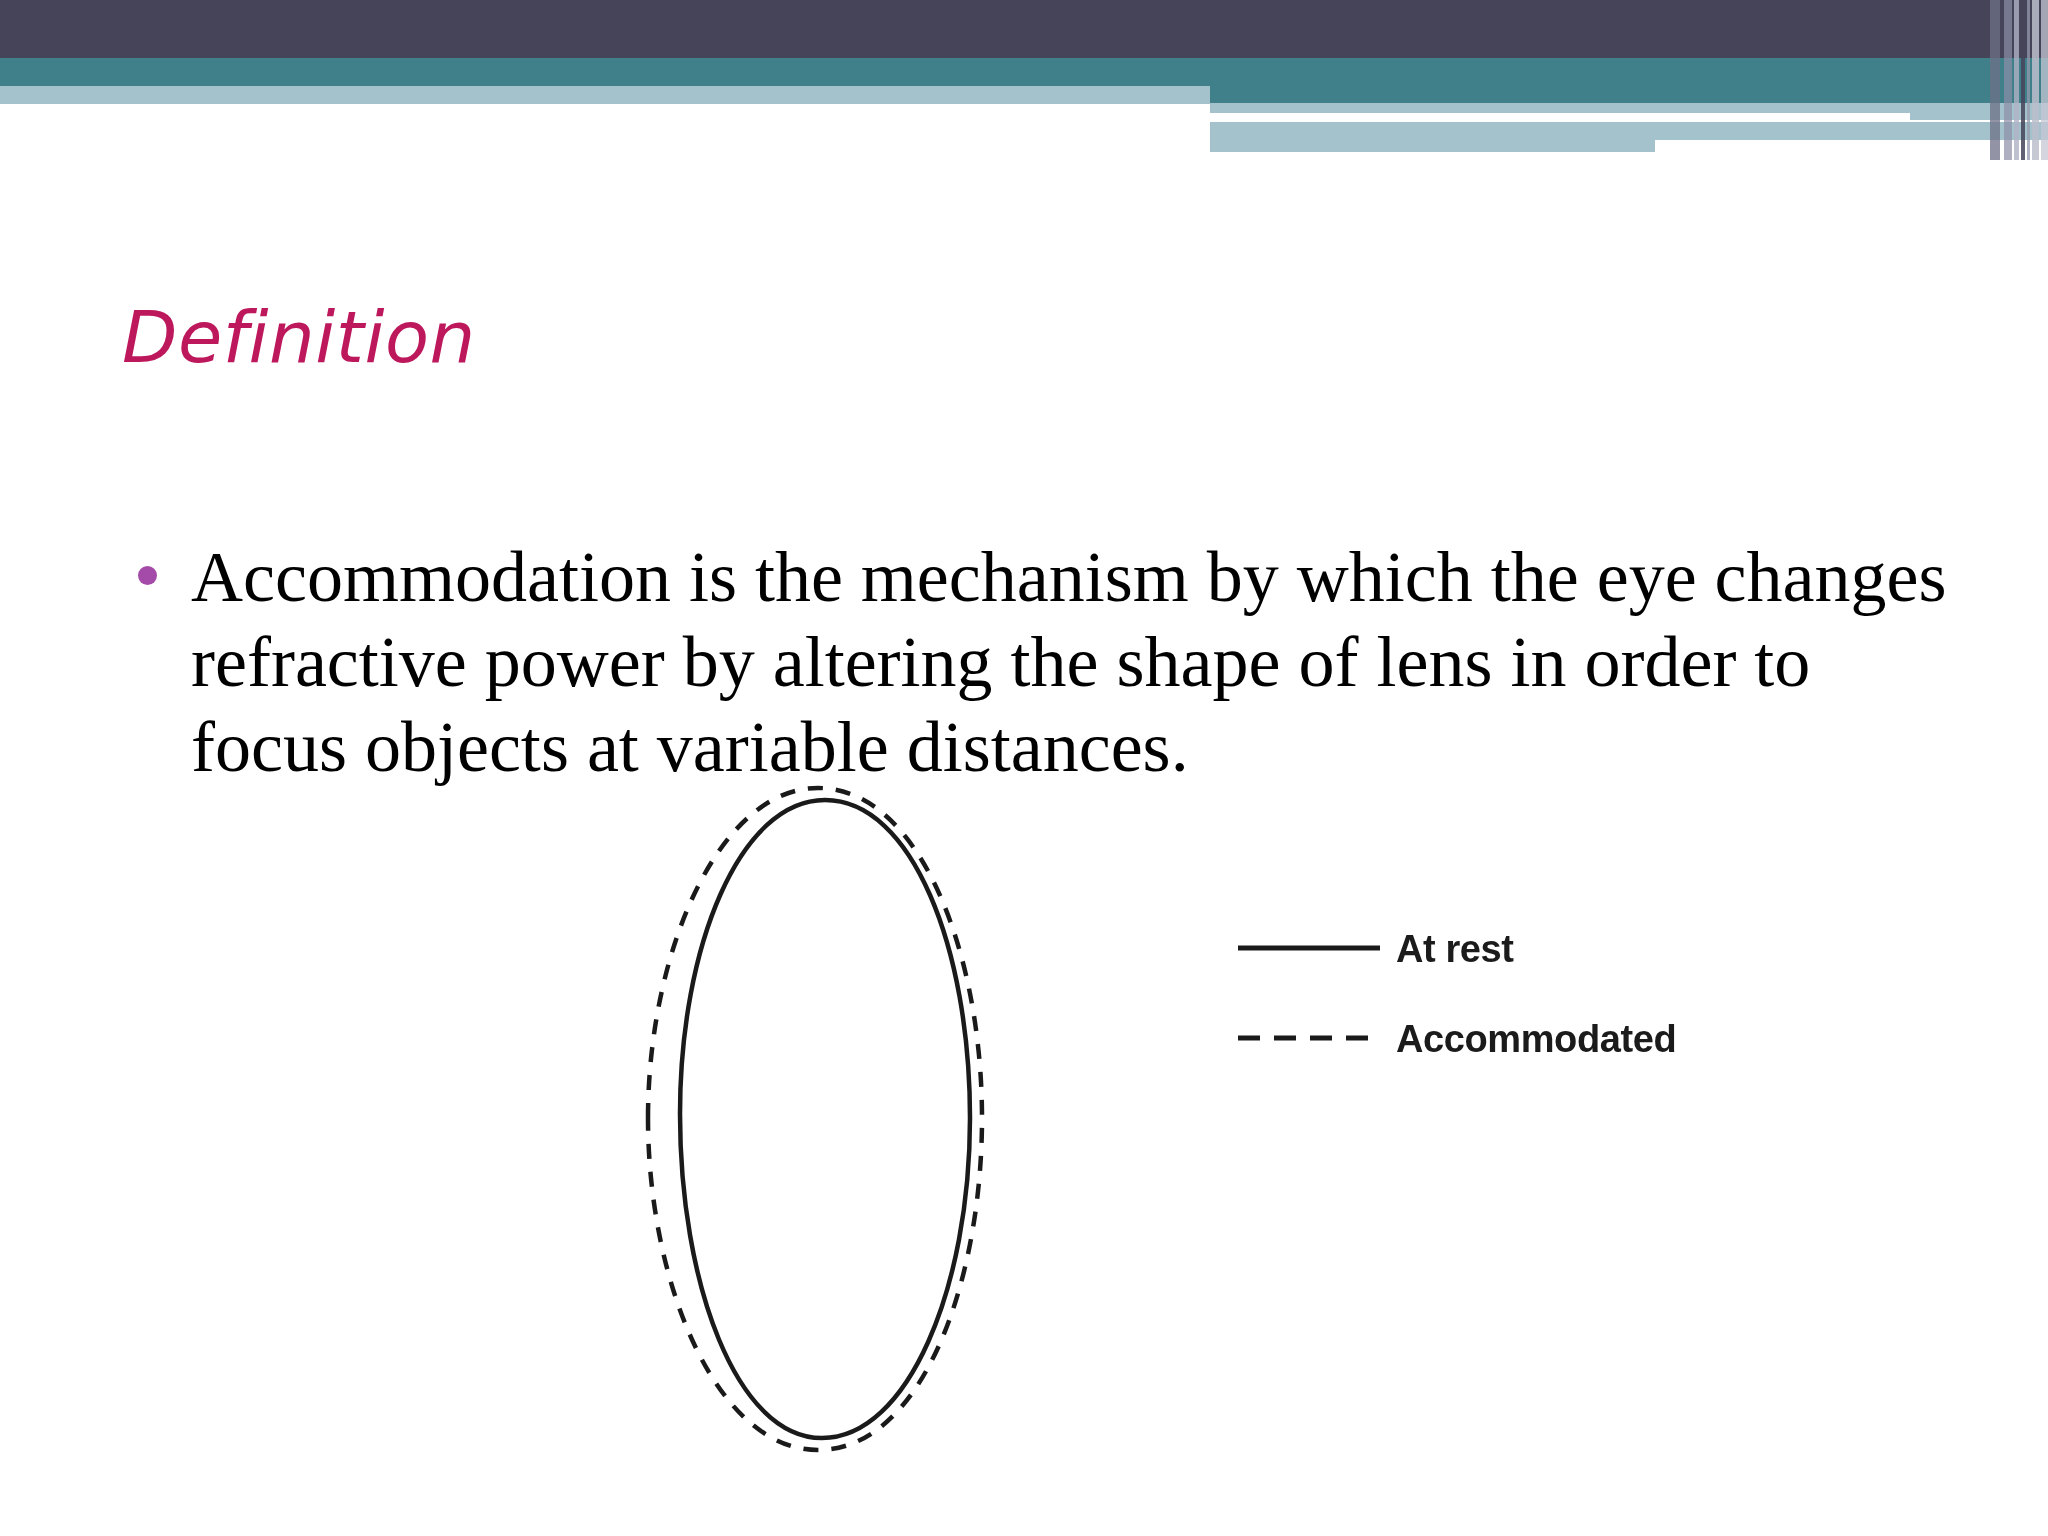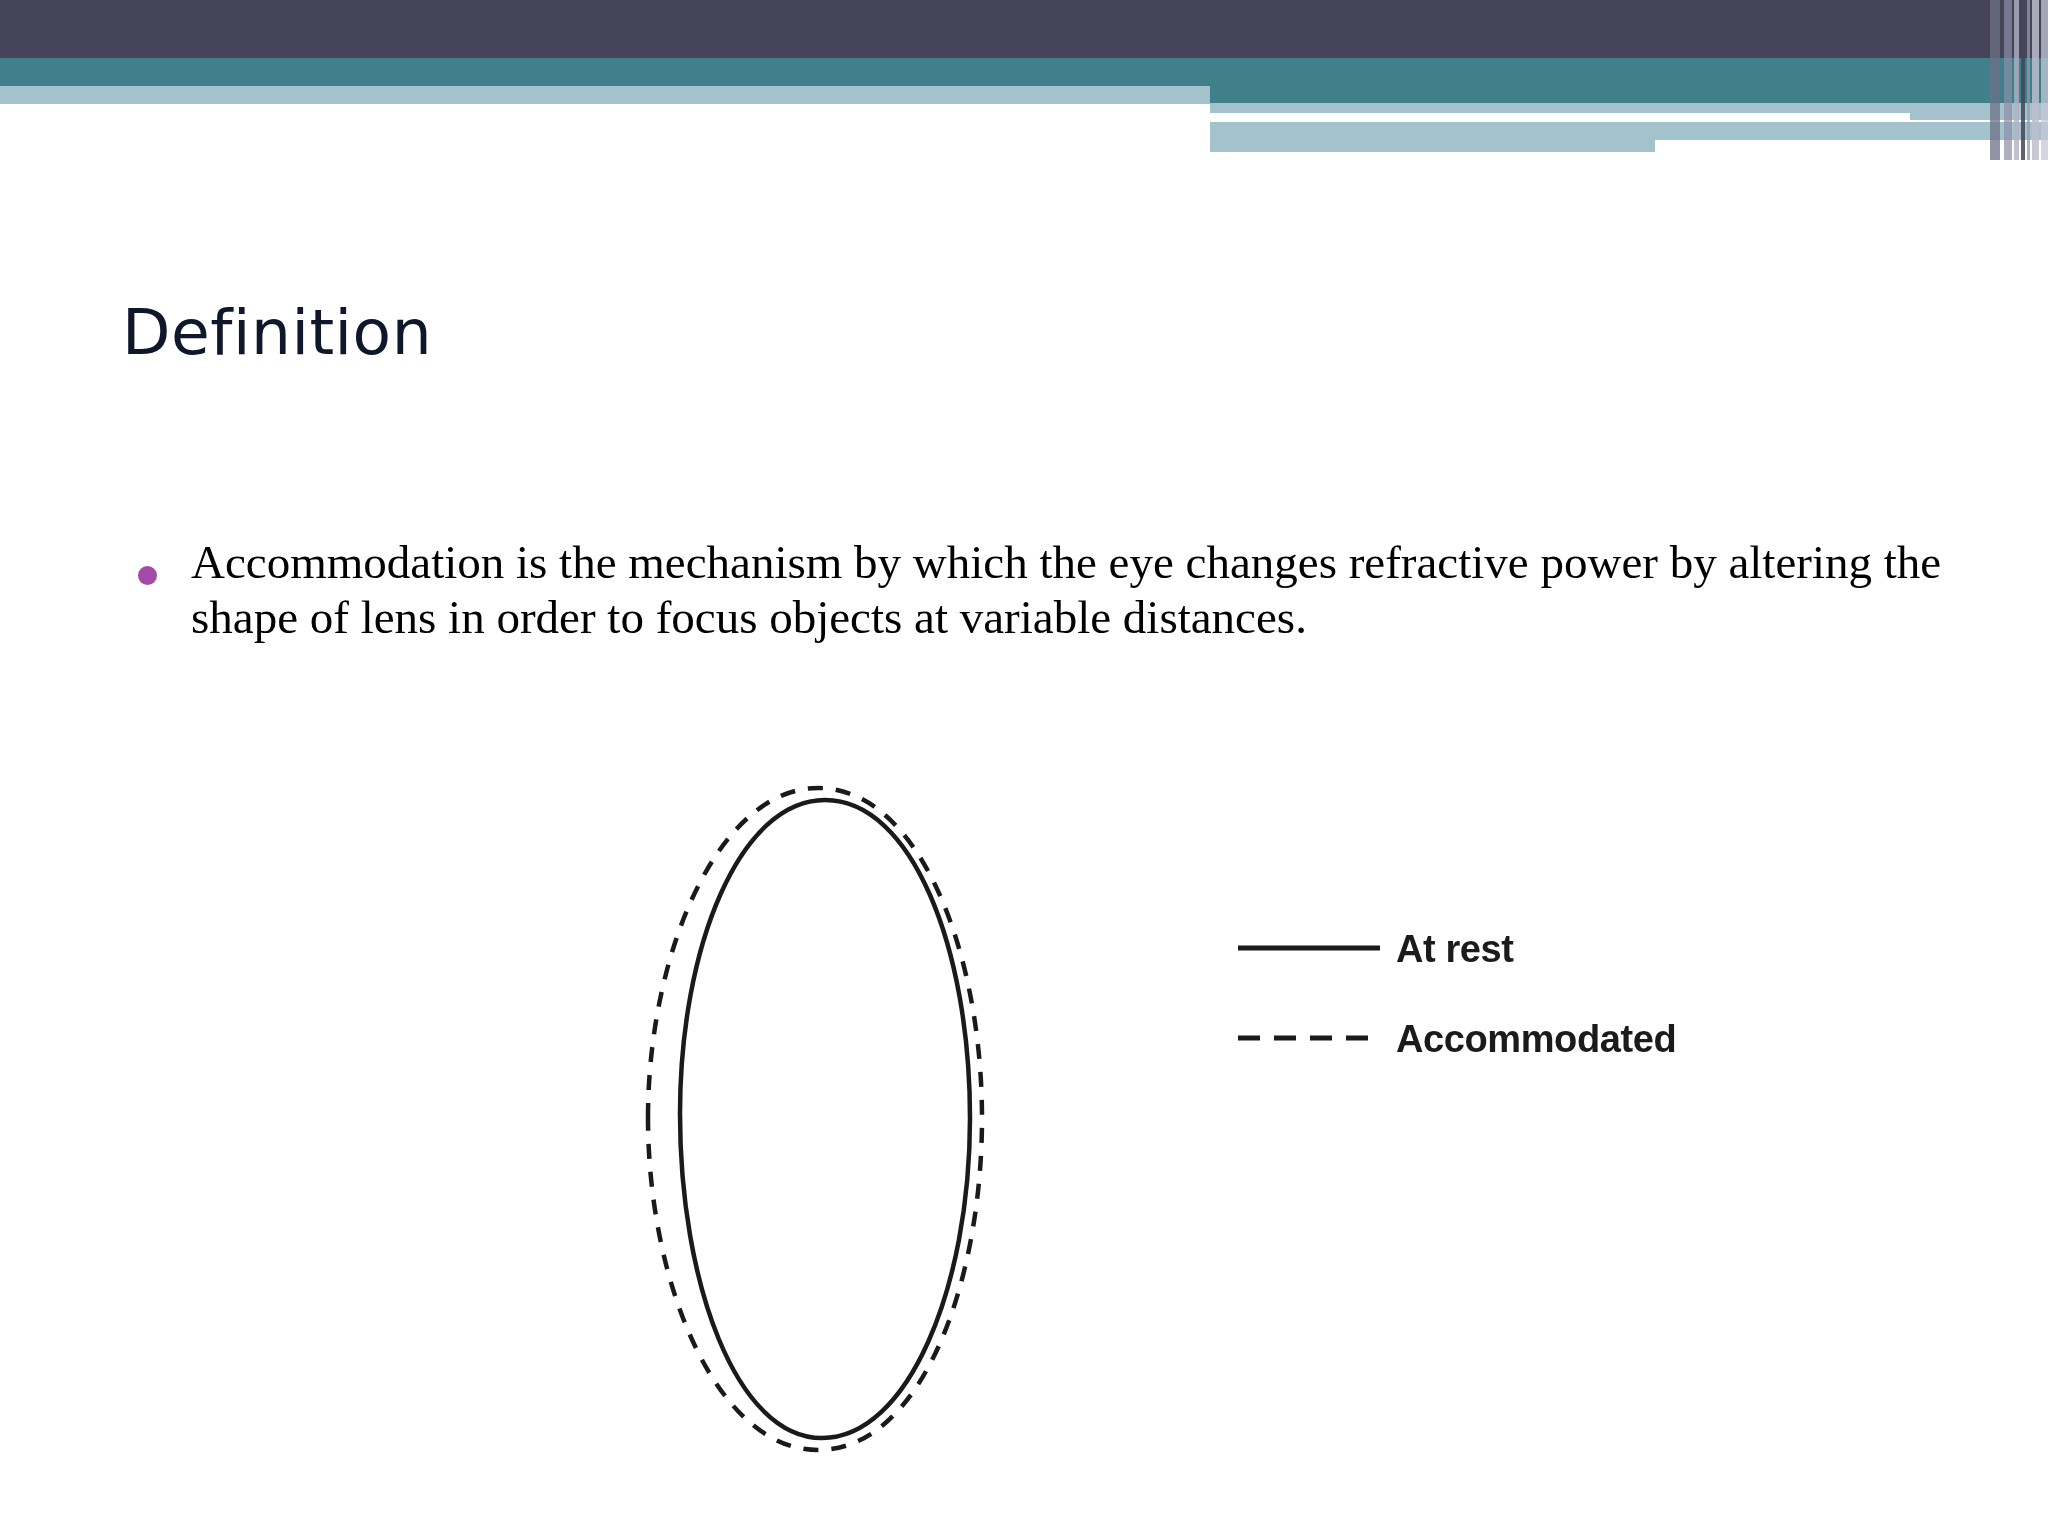--- a/index.html
+++ b/index.html
@@ -87,26 +87,27 @@
   .vs-d { left: 2021px; width: 4px;  background: rgba(69,68,89,0.85); }
   .vs-e { left: 2027px; width: 3px;  background: rgba(150,153,173,0.75); }
   .vs-f { left: 2032px; width: 7px;  background: rgba(188,190,205,0.85); }
   .vs-g { left: 2041px; width: 7px;  background: rgba(197,199,212,0.75); }
 
   
   #page-title {
     position: absolute;
     left: 122px;
     top: 300px;
-    font-size: 63px;
+    font-size: 72px;
     font-weight: 400;
     letter-spacing: 0.5px;
-    color: #0f172a;
+    color: #be185d;
     line-height: 1.05;
     font-family: "DejaVu Sans", sans-serif;
+    font-style: italic;
   }
 
   
   #content-body {
     position: absolute;
     left: 138px;
     top: 535px;
     width: 1830px;
   }
   .bullet-row {
@@ -118,21 +119,21 @@
     width: 19px;
     height: 19px;
     border-radius: 50%;
     background: #a44aa8;
     margin-top: 31px;
     margin-right: 34px;
   }
   .bullet-text {
     flex: 1 1 auto;
     font-family: "Liberation Serif", "DejaVu Serif", serif;
-    font-size: 47px;
+    font-size: 72px;
     line-height: 1.18;
     color: #000000;
     max-width: 1760px;
   }
 
   
   #lens-figure {
     position: absolute;
     left: 640px;
     top: 766px;

